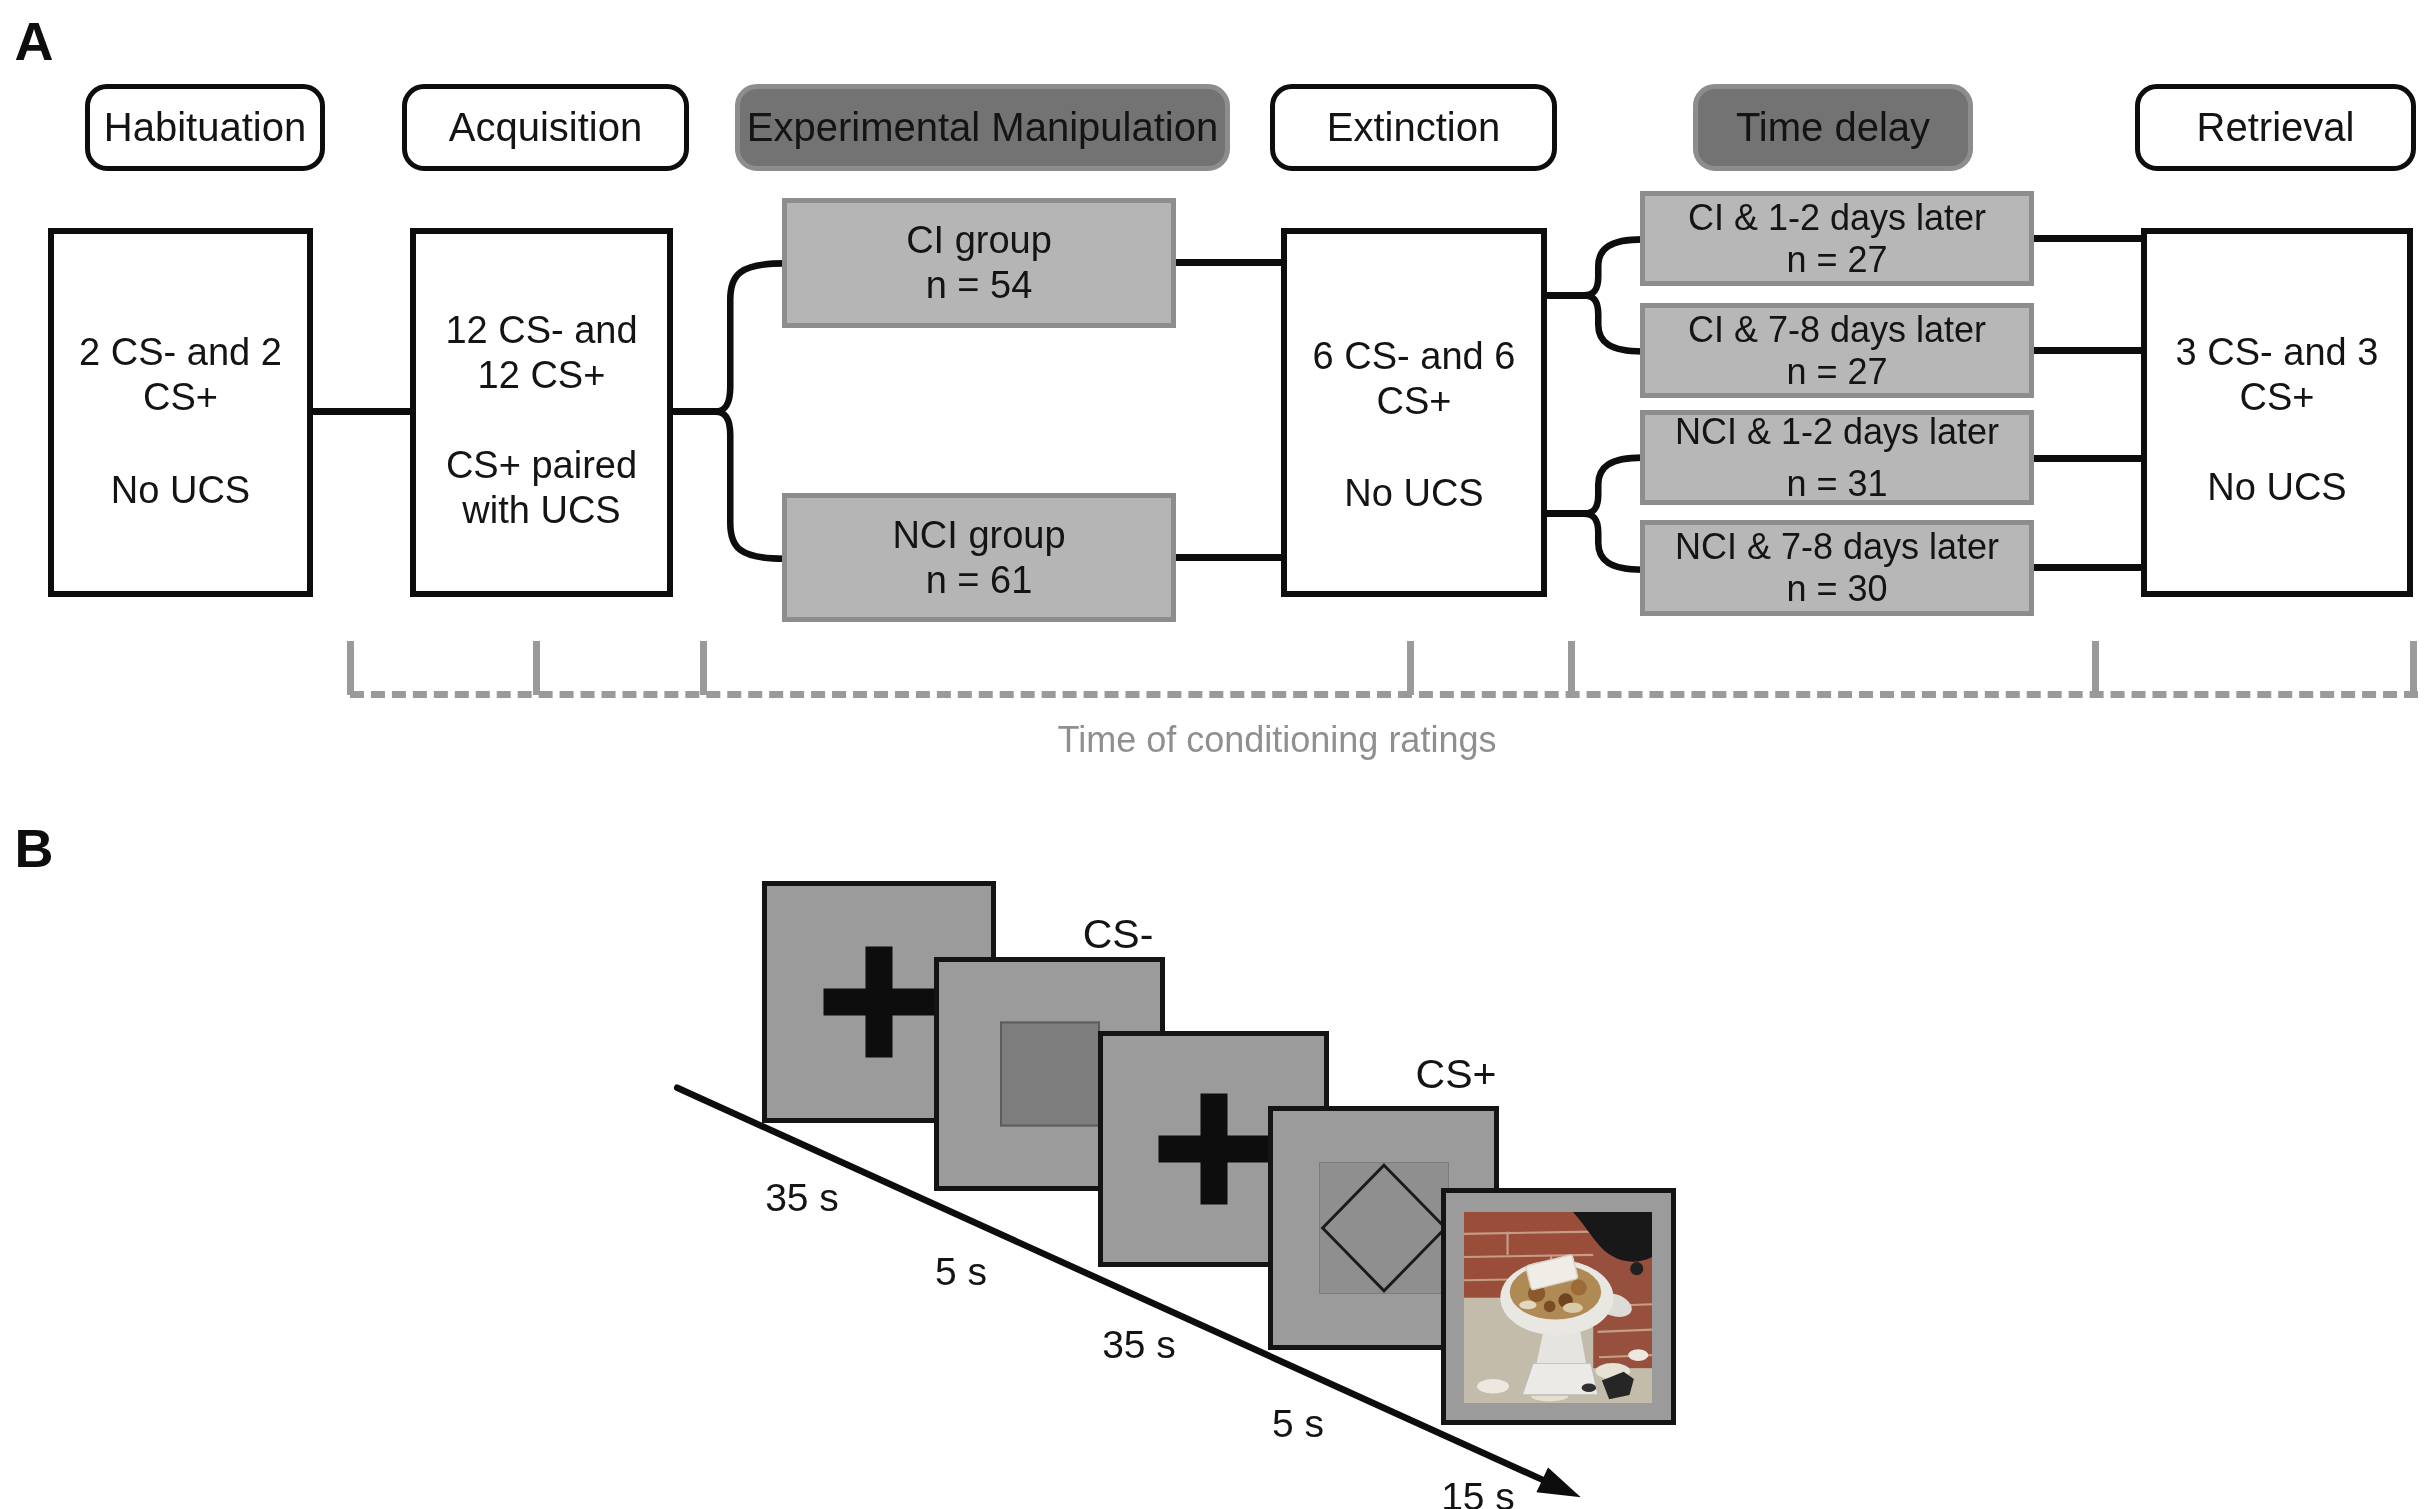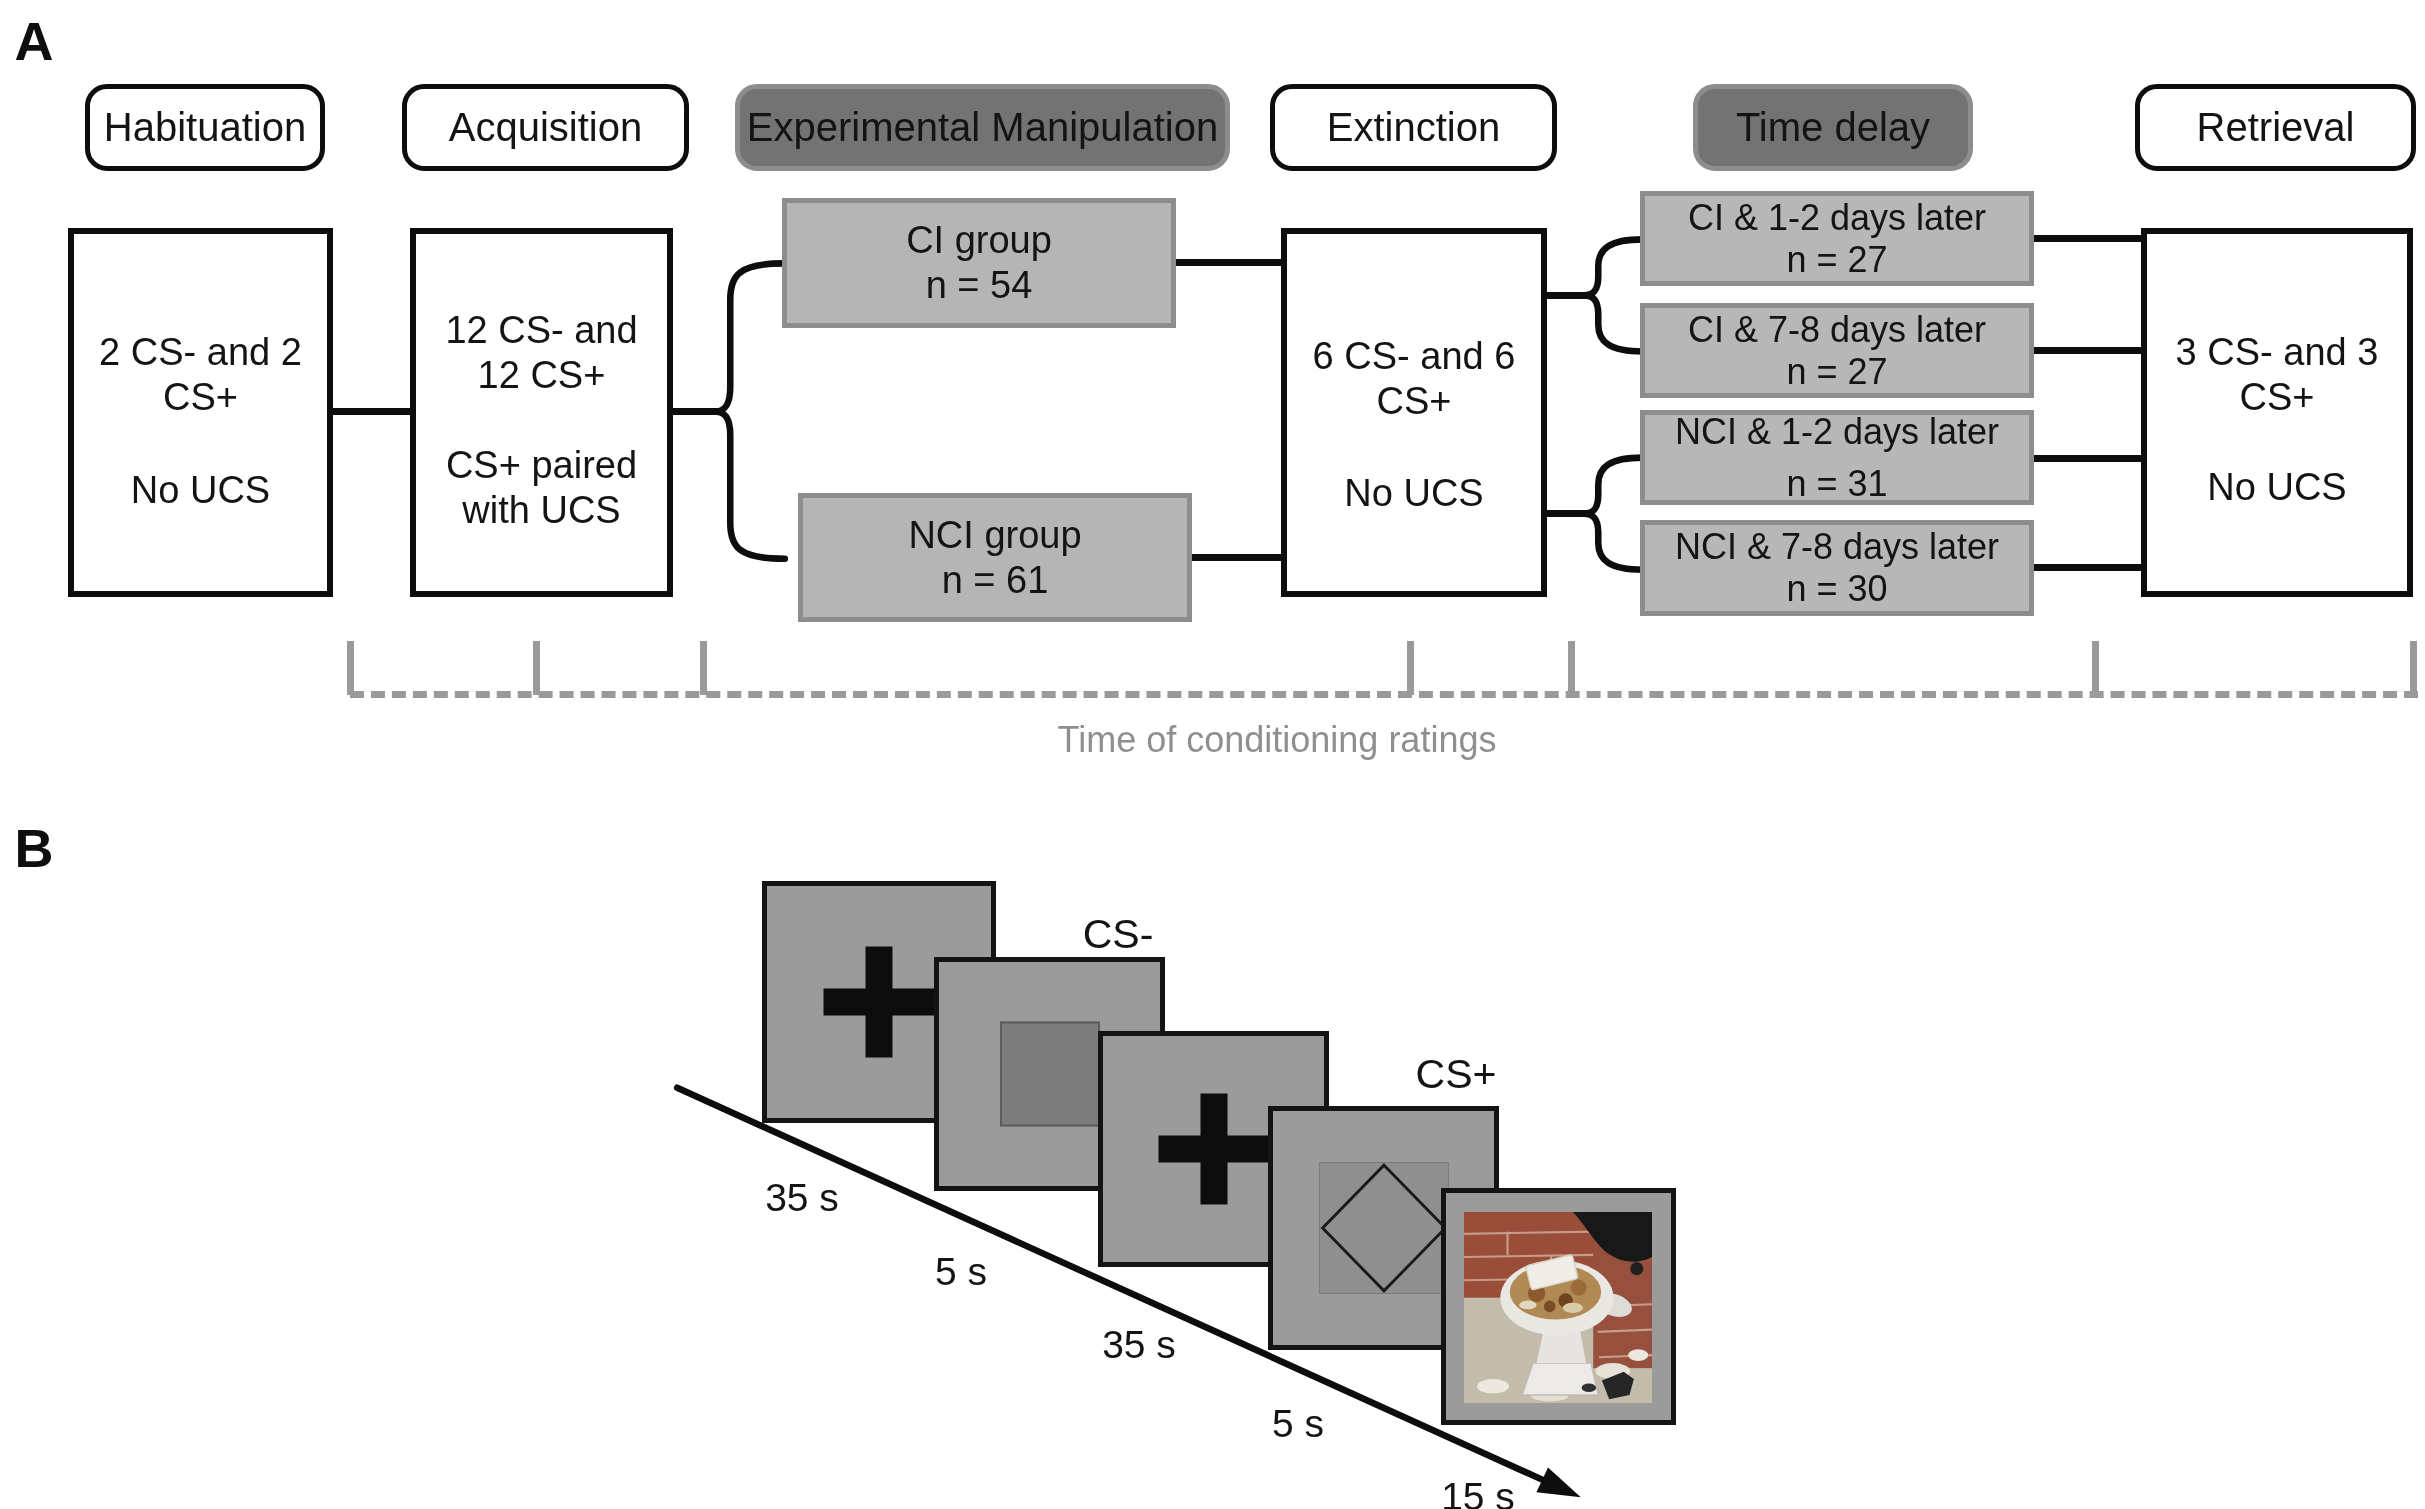--- a/index.html
+++ b/index.html
@@ -41,21 +41,21 @@
   .hdr-ret{left:2135px;width:281px;}
   
   .cbox{
     position:absolute;
     top:228px;
     height:369px;
     box-sizing:border-box;
     background:#ffffff;
     border:6.5px solid #0d0d0d;
   }
-  .cbox-hab{left:48px;width:265px;margin-left:20px;}
+  .cbox-hab{left:48px;width:265px;}
   .cbox-acq{left:410px;width:263px;}
   .cbox-ext{left:1281px;width:266px;}
   .cbox-ret{left:2141px;width:272px;}
   .bline{
     position:absolute;
     left:0;
     width:100%;
     text-align:center;
     font-size:38px;
     white-space:nowrap;
@@ -69,21 +69,21 @@
     display:flex;
     flex-direction:column;
     align-items:center;
     justify-content:center;
     text-align:center;
     font-size:38px;
     line-height:45px;
     white-space:nowrap;
   }
   .gbox-ci{left:782px;top:198px;width:394px;height:130px;}
-  .gbox-nci{left:782px;top:493px;width:394px;height:129px;margin-left:16px;}
+  .gbox-nci{left:782px;top:493px;width:394px;height:129px;}
   .dbox{
     position:absolute;
     left:1640px;
     box-sizing:border-box;
     background:#b7b7b7;
     border:5.1px solid #8d8d8d;
     width:394px;
     display:flex;
     flex-direction:column;
     align-items:center;

